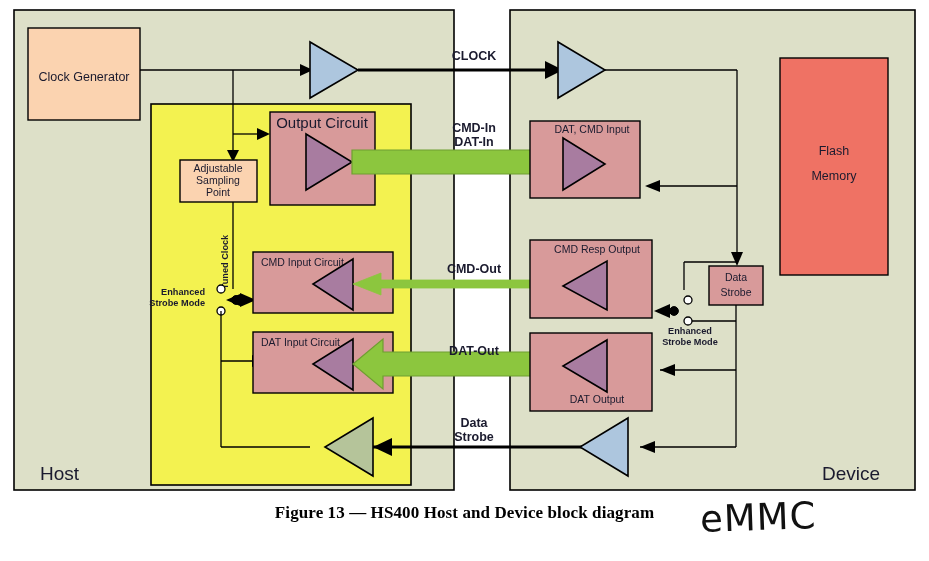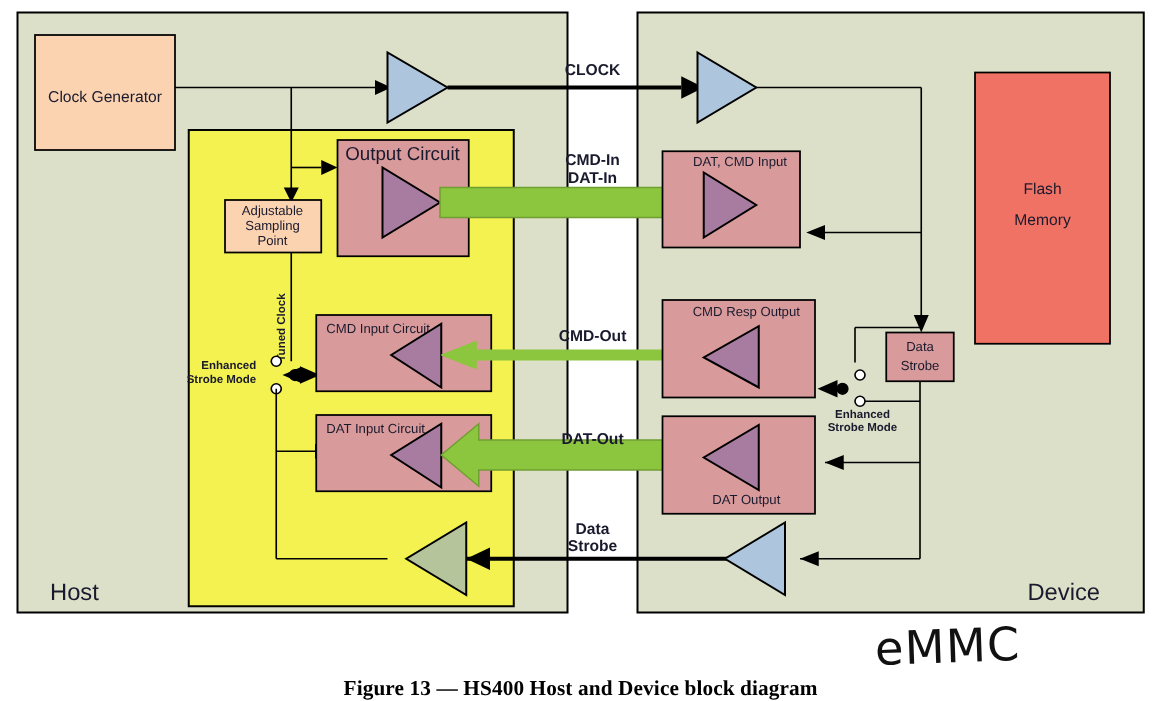--- a/index.html
+++ b/index.html
@@ -127,21 +127,20 @@
   .t-rot {
     font-size: 9.2px;
     font-weight: bold;
   }
   .caption {
     position: absolute;
     left: 0;
     top: 503px;
     width: 929px;
     text-align: center;
-    margin-top: 38px;
   }
   .caption-text {
     font-family: "Liberation Serif", serif;
     font-size: 17px;
     font-weight: bold;
     color: #000000;
     letter-spacing: 0.1px;
   }
   .handwrite {
     position: absolute;

